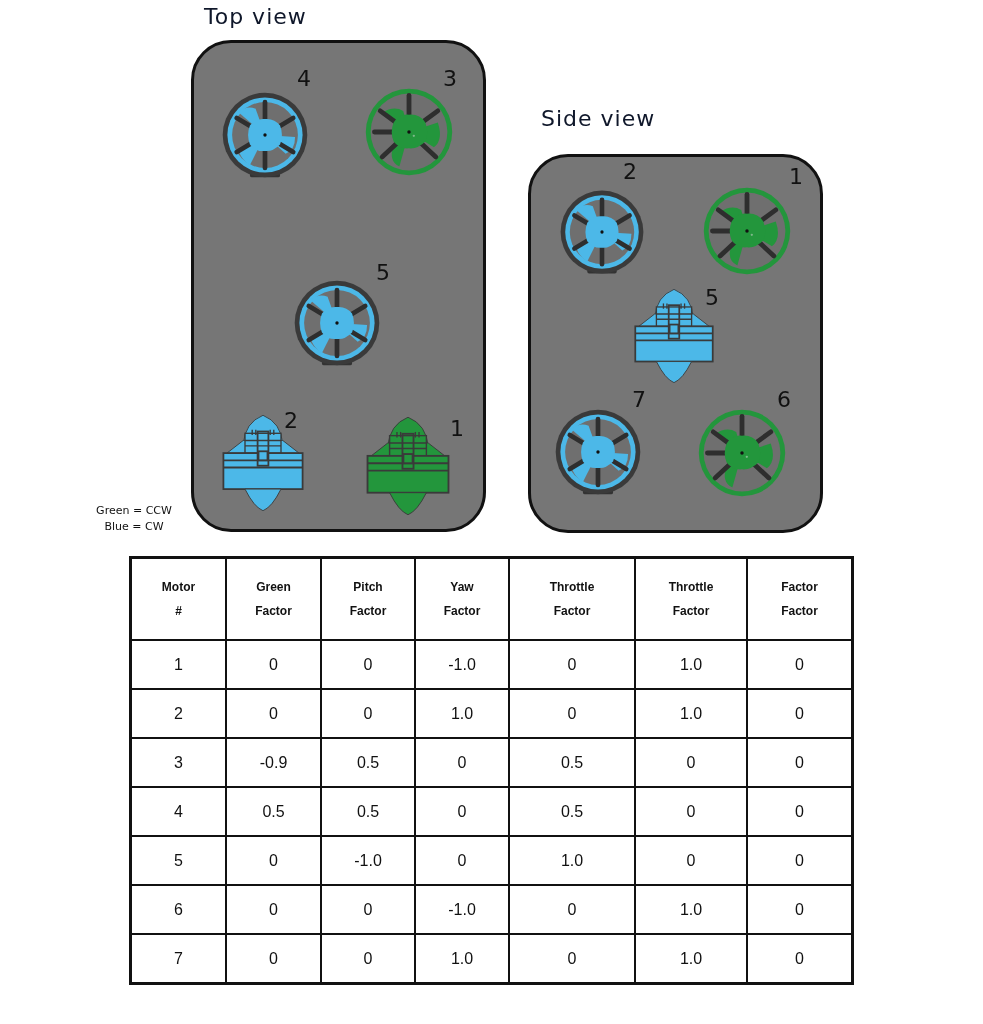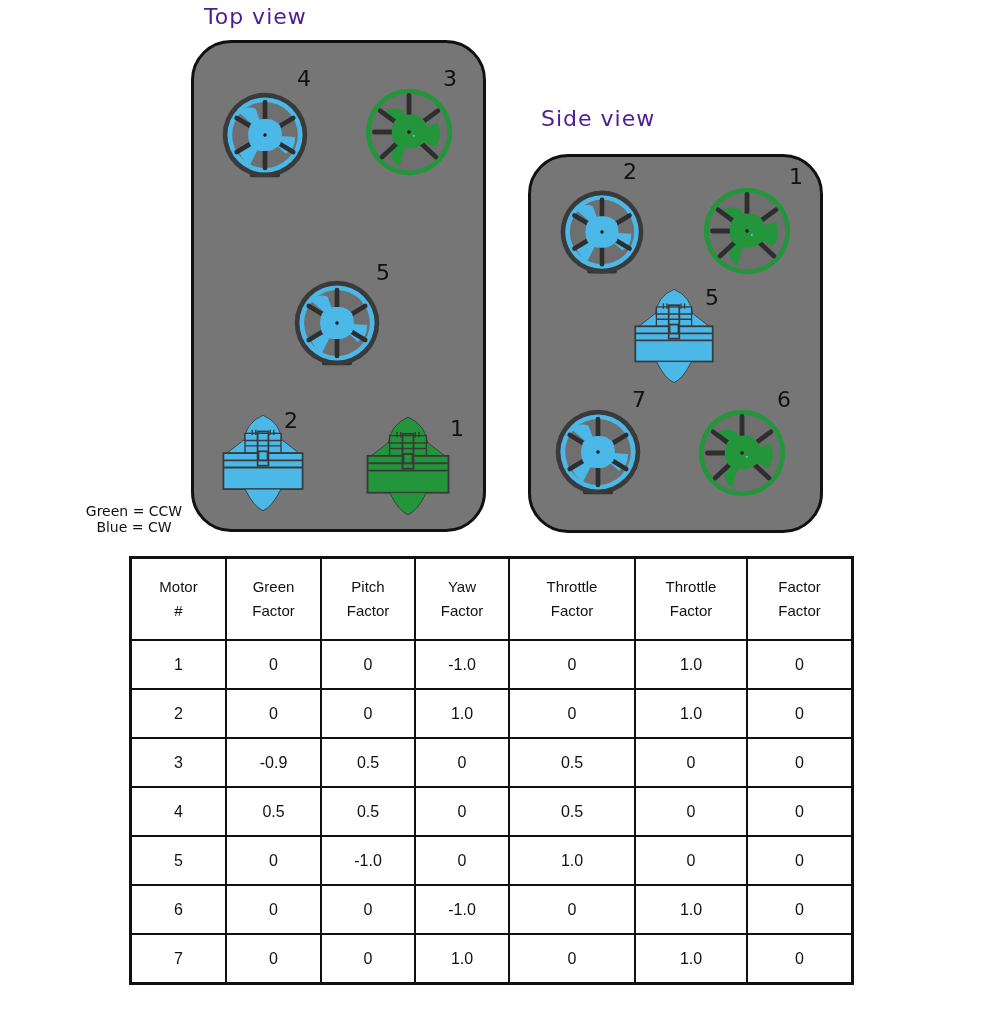--- a/index.html
+++ b/index.html
@@ -1,30 +1,30 @@
 <!DOCTYPE html>
 <html><head>
 <meta charset="utf-8">
 <style>
   html, body { margin: 0; padding: 0; background: #ffffff; }
   body { width: 983px; height: 1024px; position: relative; overflow: hidden;
          font-family: "DejaVu Sans", sans-serif; color: #111; }
 
-  .view-title { position: absolute; font-size: 22px; letter-spacing: 1px; color: #4c1d95; font-weight: normal; }
+  .view-title { position: absolute; font-size: 22px; letter-spacing: 1px; color: #0f172a; font-weight: normal; }
   .panel { position: absolute; background: #767676; border: 3px solid #111; border-radius: 40px; box-sizing: border-box; }
   .label-num { position: absolute; font-size: 22px; color: #111; }
 
   .thruster { position: absolute; }
   .thruster svg { display: block; }
 
-  .legend { position: absolute; left: 76px; top: 503px; width: 116px; text-align: center; font-size: 14px; line-height: 16px; color: #111; }
+  .legend { position: absolute; left: 76px; top: 503px; width: 116px; text-align: center; font-size: 11px; line-height: 16px; color: #111; }
 
   table.factors { position: absolute; left: 129px; top: 556px; border-collapse: collapse; font-family: "Liberation Sans", sans-serif; }
   table.factors th, table.factors td { border: 2px solid #111; text-align: center; vertical-align: middle; padding: 0; }
-  table.factors th { height: 80px; font-size: 15px; font-weight: normal; line-height: 24px; }
+  table.factors th { height: 80px; font-size: 12px; font-weight: bold; line-height: 24px; }
   table.factors td { height: 47px; font-size: 16px; font-weight: normal; }
   table.factors { border: 3px solid #111; }
 </style>
 </head>
 <body>
 
 <svg width="0" height="0" style="position:absolute">
   <defs>
 
     <symbol id="fan-blue" viewBox="0 0 100 100">

